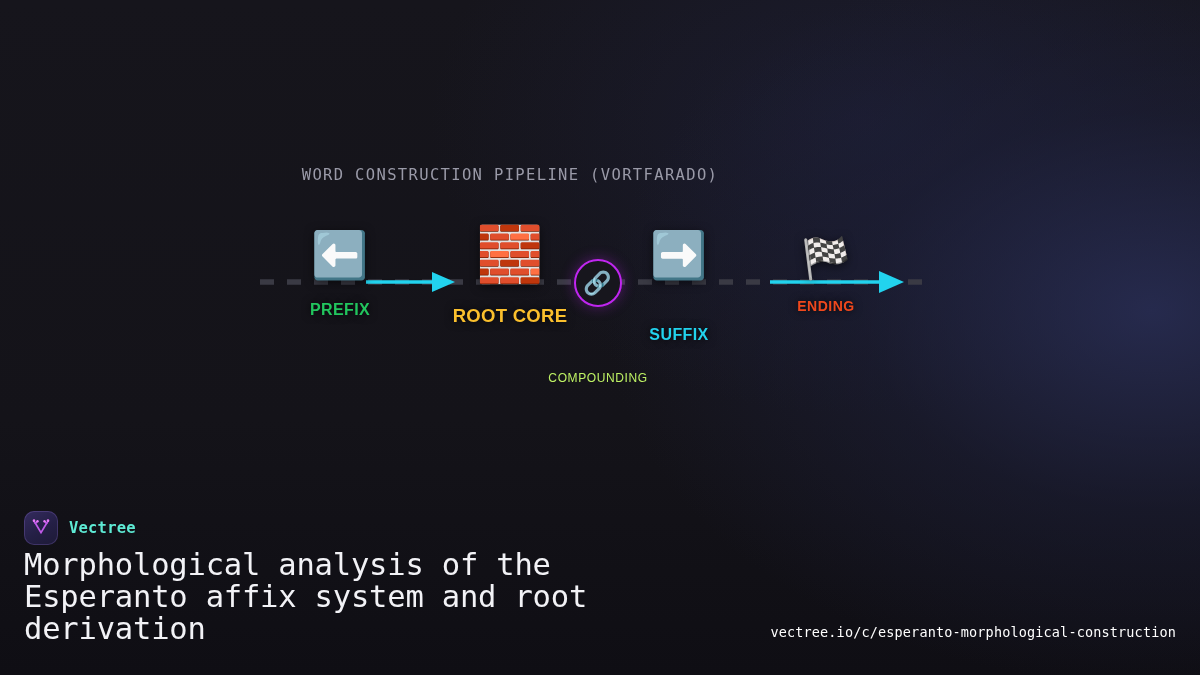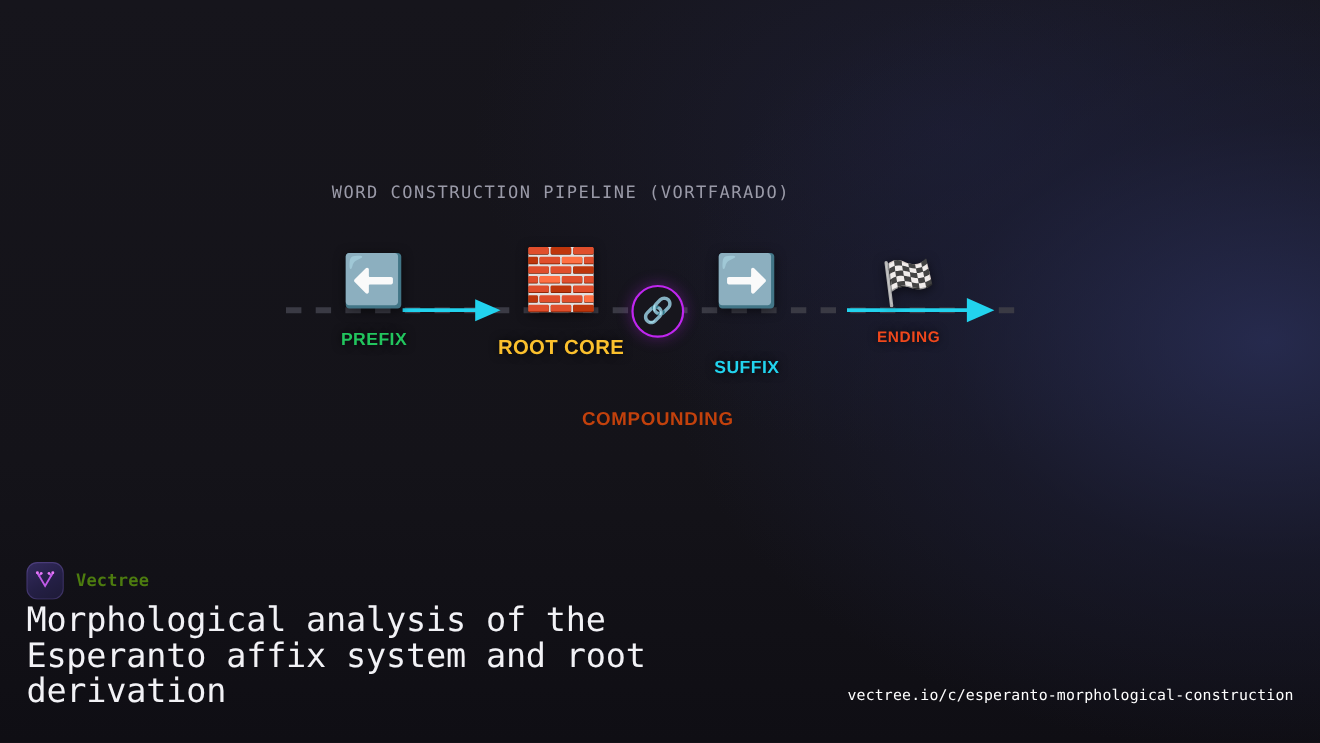--- a/index.html
+++ b/index.html
@@ -64,38 +64,38 @@
     border-radius:50%;
     border:2.4px solid #c026f0;
     background:#17161d;
     display:flex; align-items:center; justify-content:center;
     box-shadow:0 0 14px rgba(192,38,240,.35);
   }
   #node-compounding .glyph { font-size:23px; line-height:1; }
   #label-compounding {
     position:absolute; left:598px; top:371px; transform:translateX(-50%);
     font-family:"Liberation Sans", sans-serif;
-    font-weight:bold; font-size:17px; color:#c2410c;
+    font-weight:normal; font-size:12px; color:#bef264;
     letter-spacing:.6px; white-space:nowrap;
   }
 
   
   #brand-row {
     position:absolute; left:24px; top:511px;
     display:flex; align-items:center; gap:11px;
   }
   #brand-logo {
     width:34px; height:34px; border-radius:10px;
     background:linear-gradient(150deg,#342b5e 0%,#241f45 55%,#1d1a36 100%);
     box-shadow:inset 0 0 0 1px rgba(150,120,220,.26);
     display:flex; align-items:center; justify-content:center;
   }
   #brand-name {
     font-family:"DejaVu Sans Mono", monospace;
-    font-size:15.5px; font-weight:bold; color:#4d7c0f; letter-spacing:.2px;
+    font-size:15.5px; font-weight:bold; color:#5eead4; letter-spacing:.2px;
   }
 
   #headline {
     position:absolute; left:24px; top:549px; width:705px;
     font-family:"DejaVu Sans Mono", monospace;
     font-size:30.5px; font-weight:normal; line-height:32px;
     color:#f2f2f6; letter-spacing:-0.2px;
     white-space:pre-wrap;
   }
 

